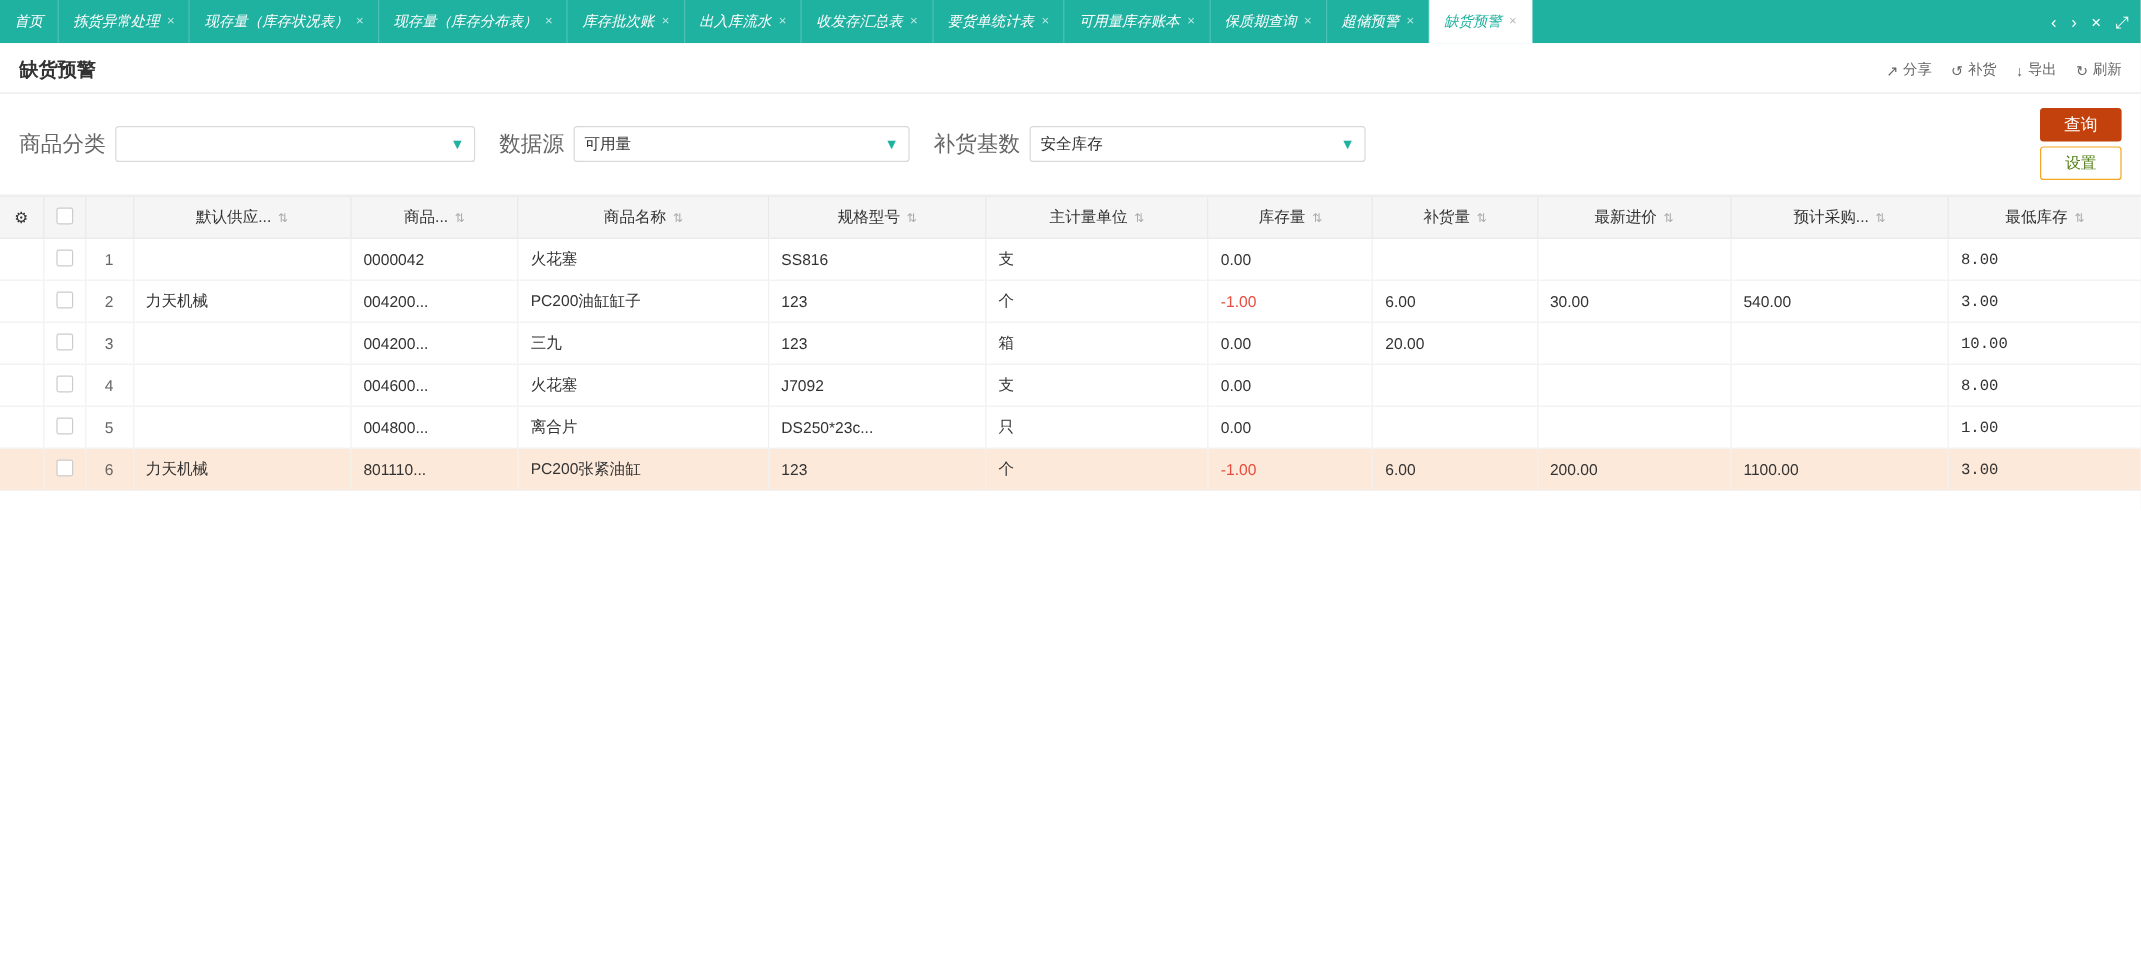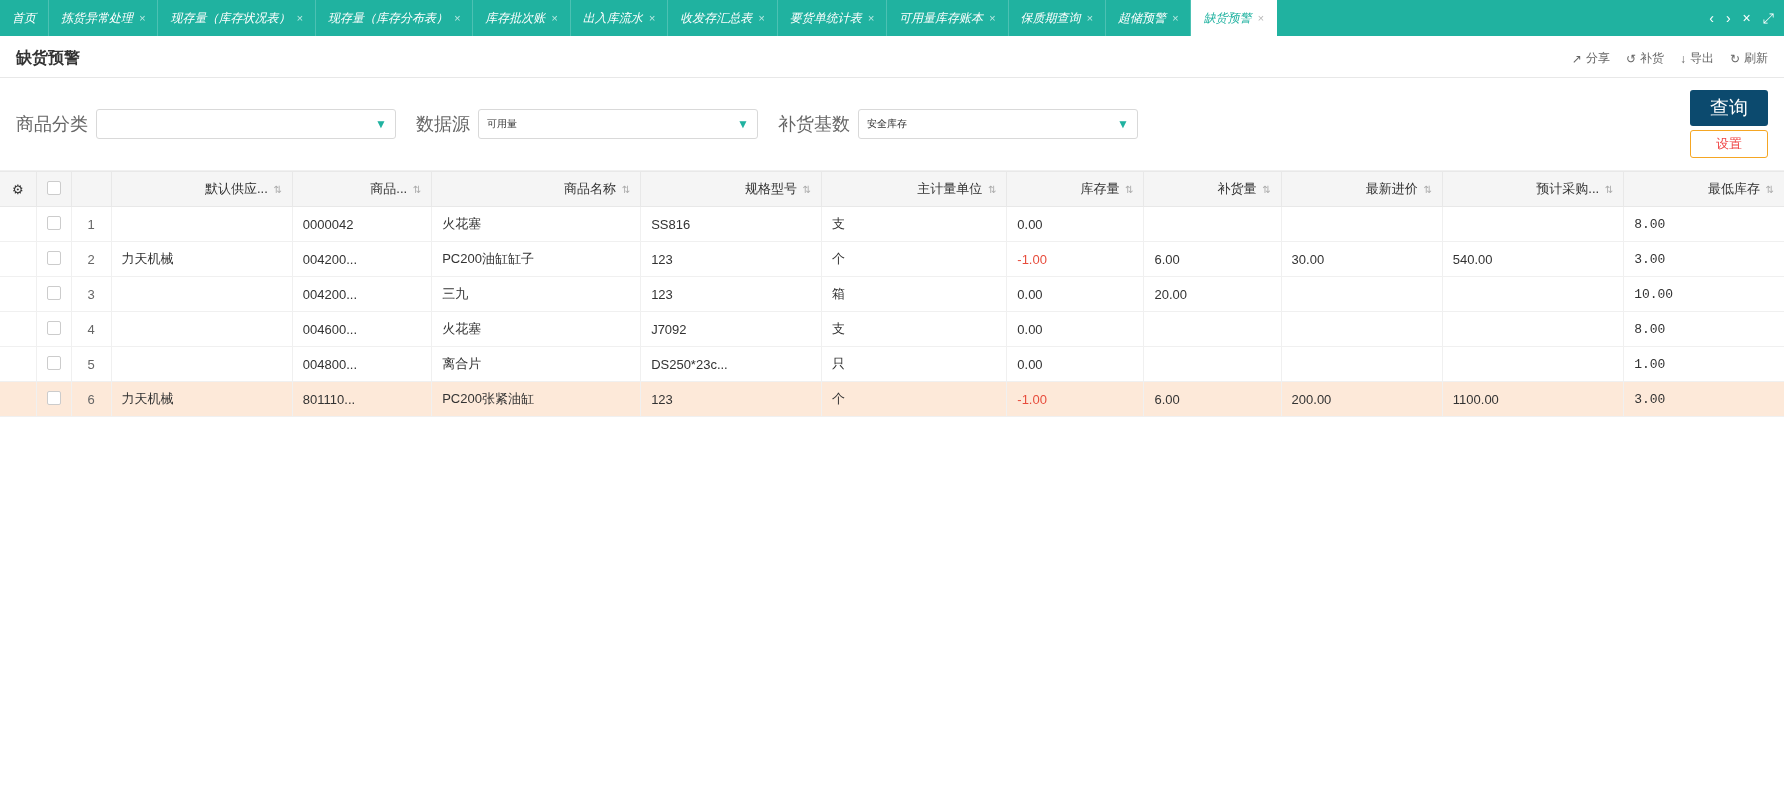--- a/index.html
+++ b/index.html
@@ -113,40 +113,40 @@
       border-radius: 3px;
       padding: 4px 8px;
       min-width: 200px;
       height: 30px;
       cursor: pointer;
       background: #fff;
       position: relative;
       justify-content: space-between;
     }
     .filter-select .arrow { color: #20b2a0; font-size: 12px; }
-    .filter-value { color: #333; font-size: 10px; }
+    .filter-value { color: #333; font-size: 13px; }
     .filter-actions {
       margin-left: auto;
       display: flex;
       flex-direction: column;
       gap: 4px;
     }
     .btn-query {
-      background: #0c4a6e;
+      background: #c2410c;
       color: #fff;
       border: none;
       border-radius: 3px;
       padding: 5px 20px;
       cursor: pointer;
-      font-size: 19px;
+      font-size: 14px;
       text-align: right;
     }
     .btn-settings {
       background: #fff;
-      color: #ef4444;
+      color: #4d7c0f;
       border: 1px solid #f5a623;
       border-radius: 3px;
       padding: 4px 20px;
       cursor: pointer;
       font-size: 13px;
     }
 
     
     .table-container {
       padding: 0 0;
@@ -156,21 +156,21 @@
       border-collapse: collapse;
       font-size: 13px;
     }
     thead tr {
       background: #f5f5f5;
       border-top: 1px solid #e8e8e8;
       border-bottom: 1px solid #e8e8e8;
     }
     thead th {
       padding: 8px 10px;
-      text-align: right;
+      text-align: center;
       font-weight: normal;
       color: #333;
       border-right: 1px solid #e8e8e8;
       white-space: nowrap;
     }
     thead th:last-child { border-right: none; }
     tbody tr {
       border-bottom: 1px solid #f0f0f0;
     }
     tbody tr.highlighted { background: #fde9d9; }

